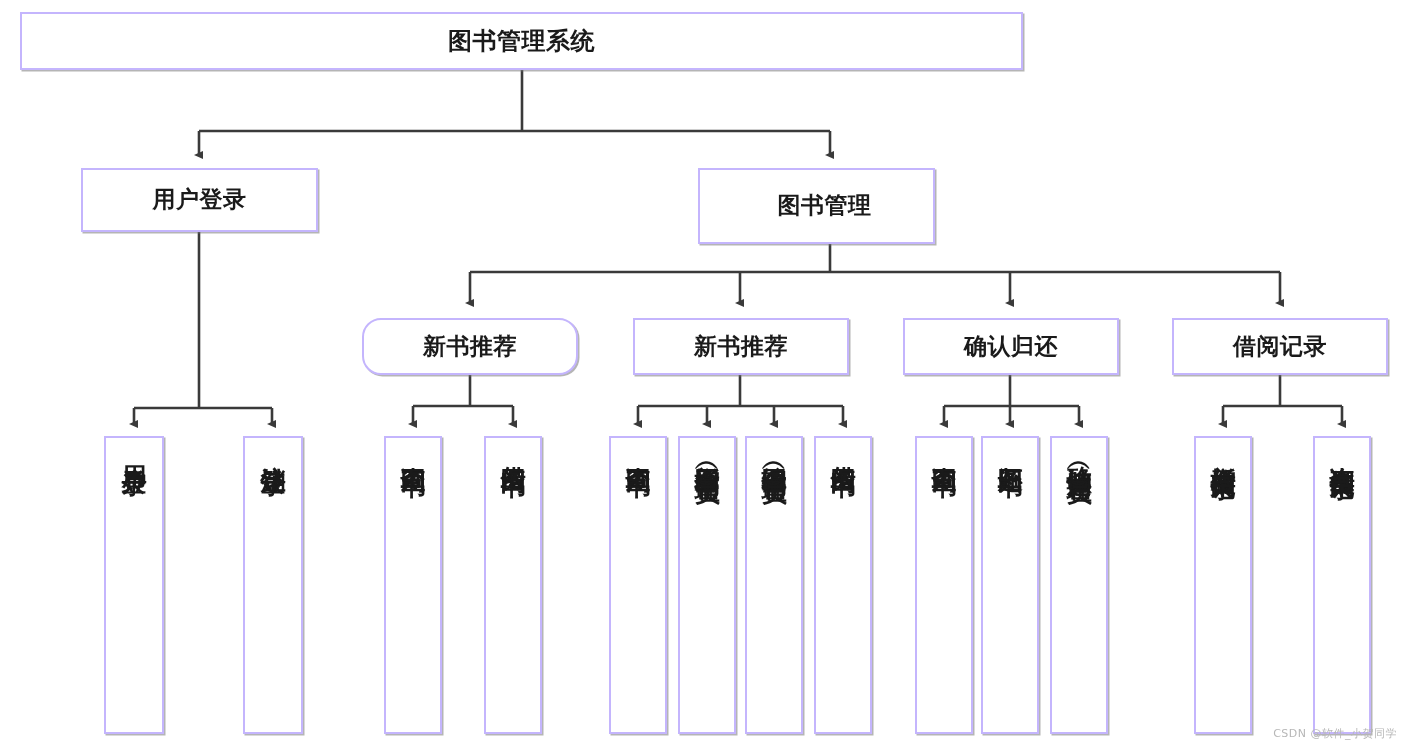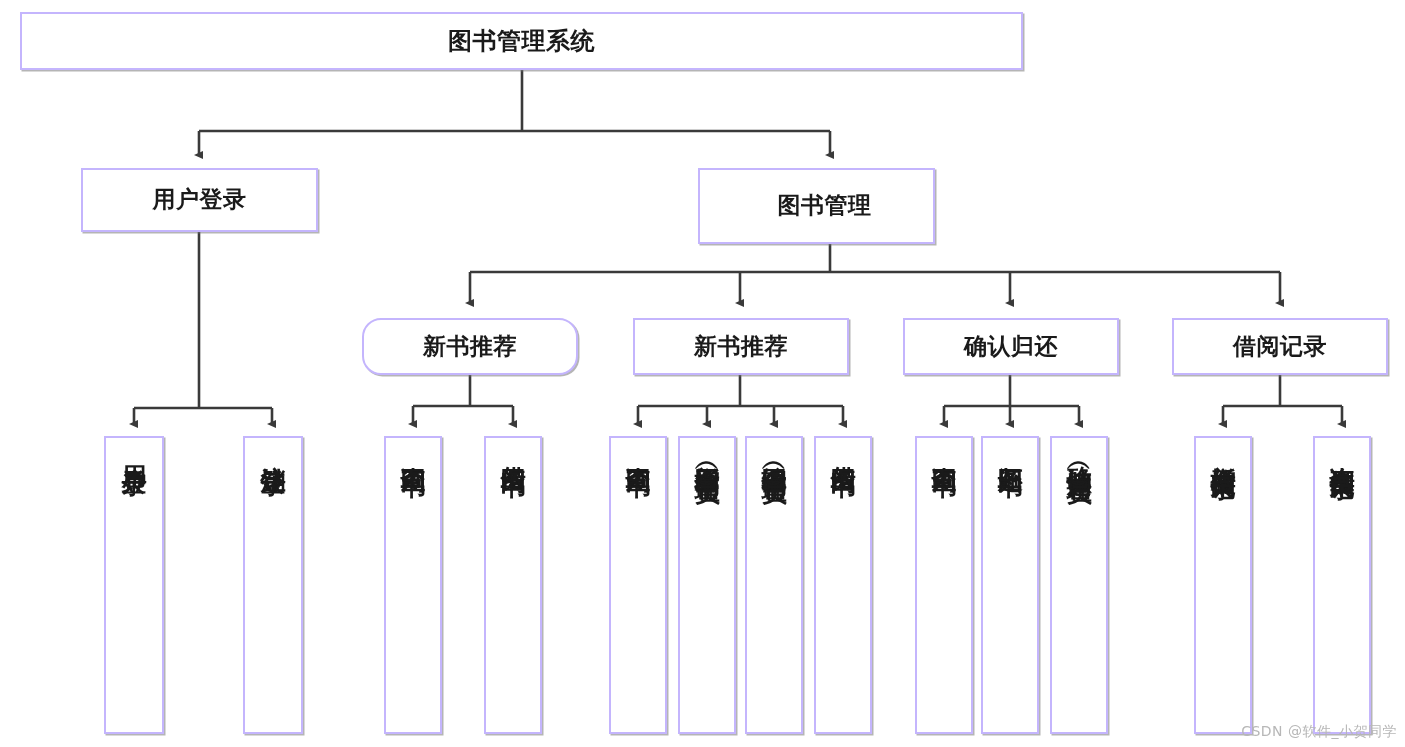--- a/index.html
+++ b/index.html
@@ -58,21 +58,21 @@
     text-orientation: upright;
     font-size: 25px;
     line-height: 1.02;
     letter-spacing: 2px;
     white-space: nowrap;
   }
   .watermark {
     position: absolute;
     right: 8px;
     bottom: 6px;
-    font-size: 14px;
+    font-size: 11px;
     color: #b7b7b7;
     letter-spacing: 0.5px;
     white-space: nowrap;
     pointer-events: none;
   }
 </style>
 </head>
 <body>
 
 <div id="canvas">

